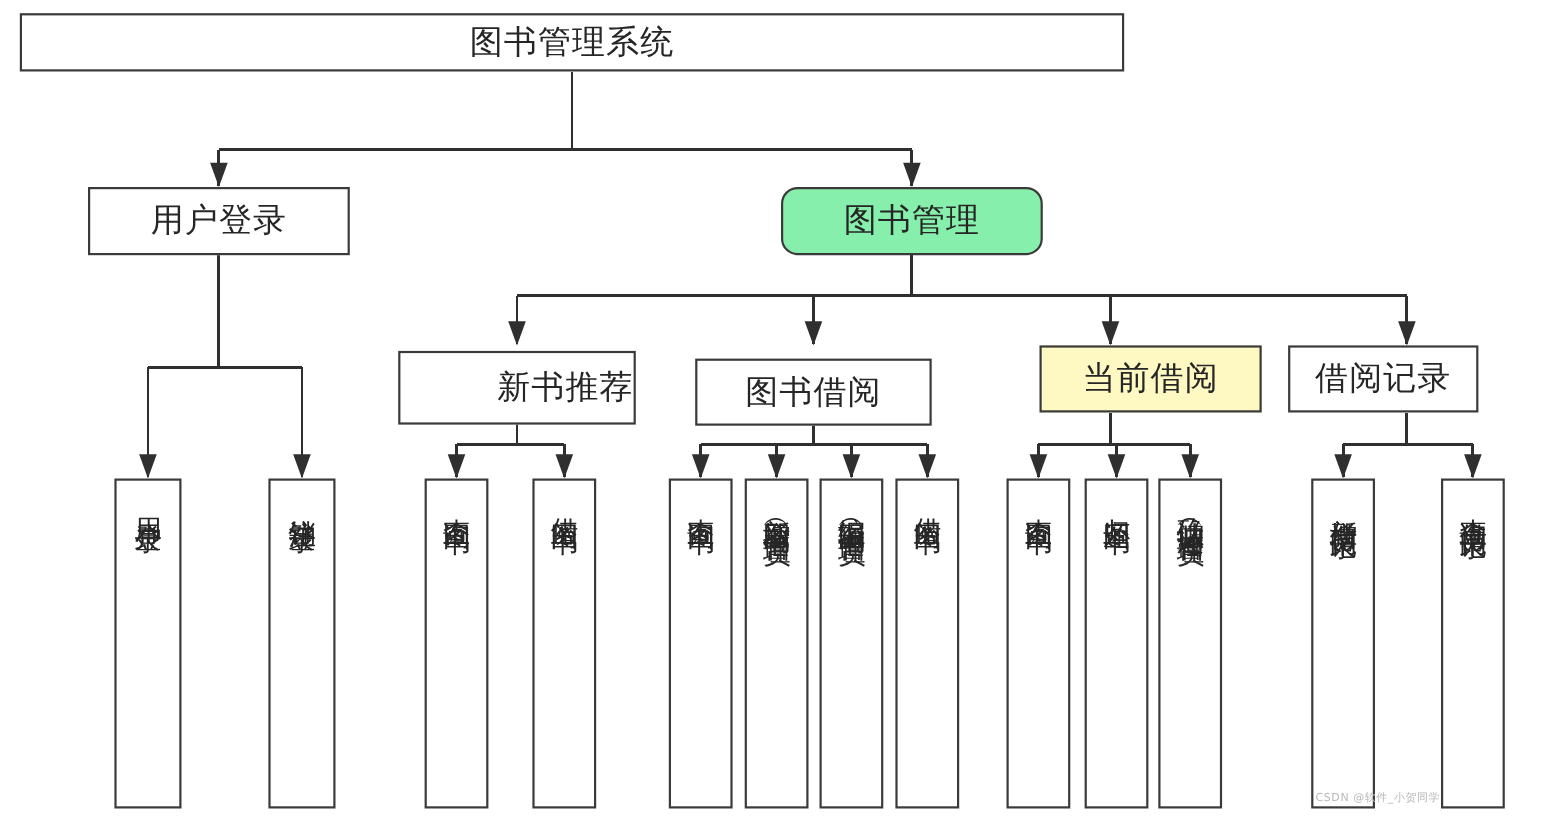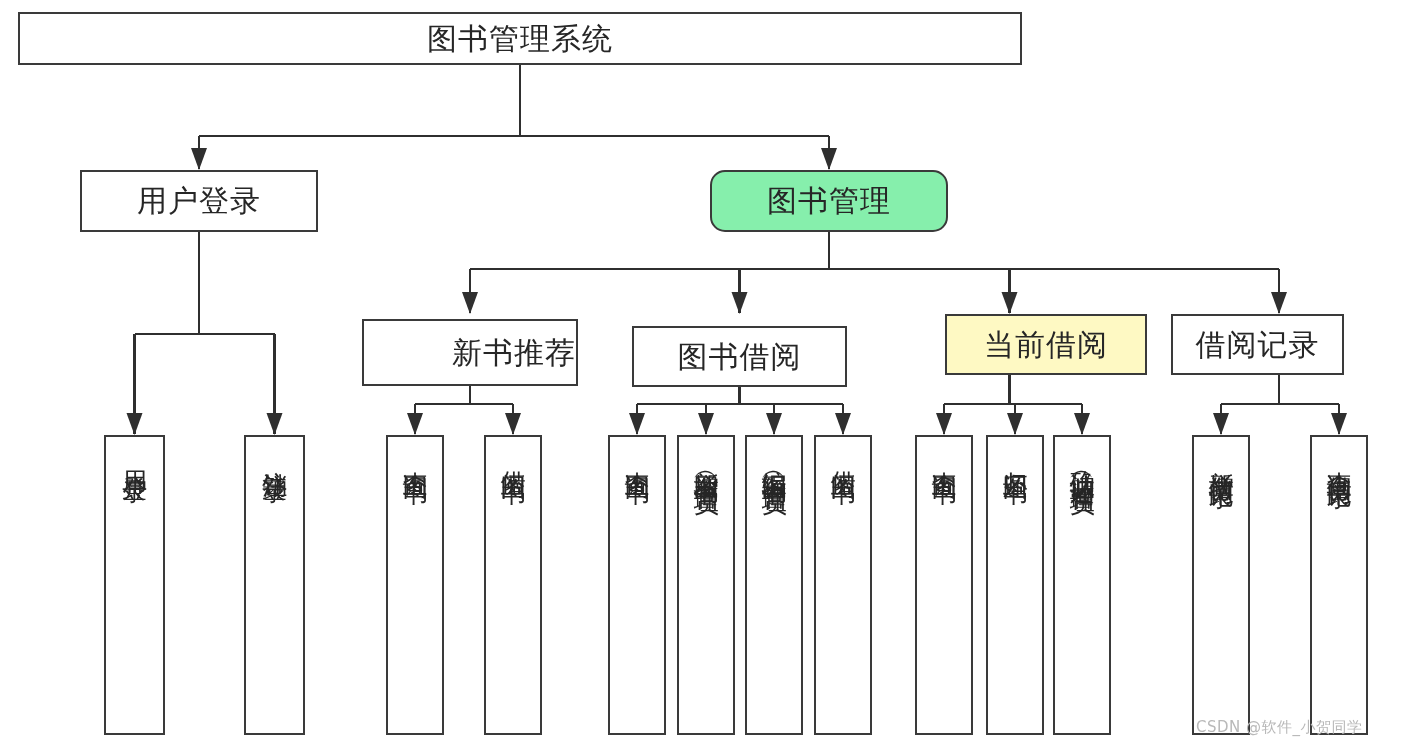--- a/index.html
+++ b/index.html
@@ -38,21 +38,21 @@
     max-height:292px;
   }
   .node.leaf{
     align-items:flex-start;
     padding-top:14px;
     border-width:2.5px;
   }
   #watermark{
     position:absolute;
     left:1196px;top:718px;
-    font-size:15px;
+    font-size:10px;
     color:#b9b9b9;
     letter-spacing:0.5px;
     white-space:nowrap;
     pointer-events:none;
   }
 </style>
 </head>
 <body>
 
 <div id="diagram-root">

